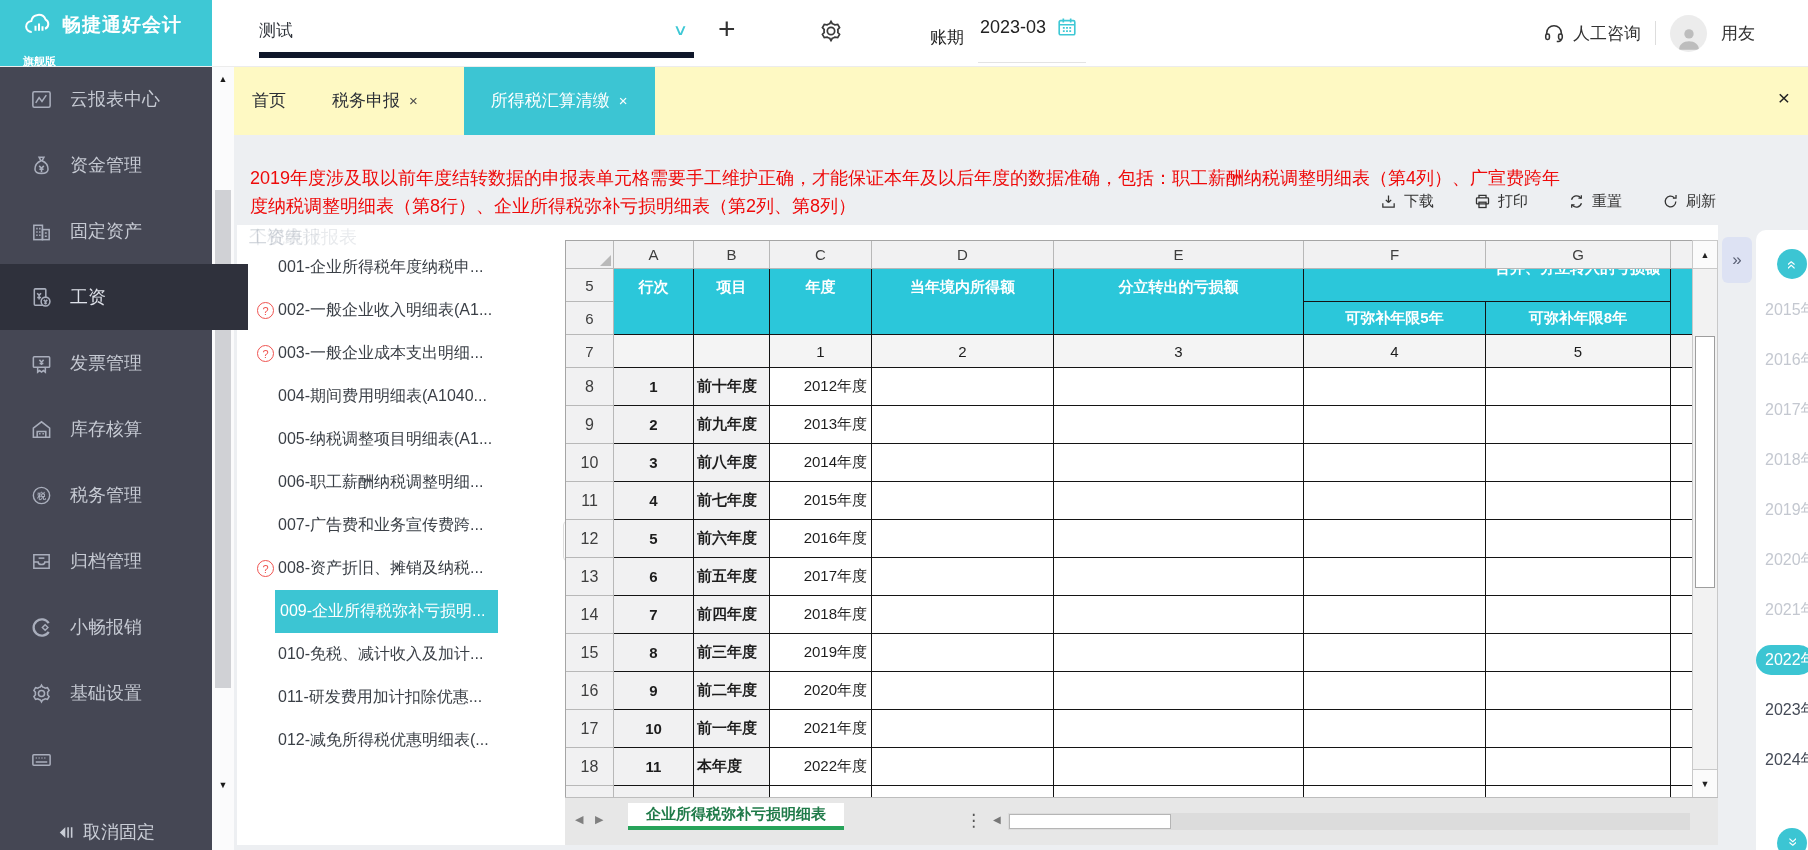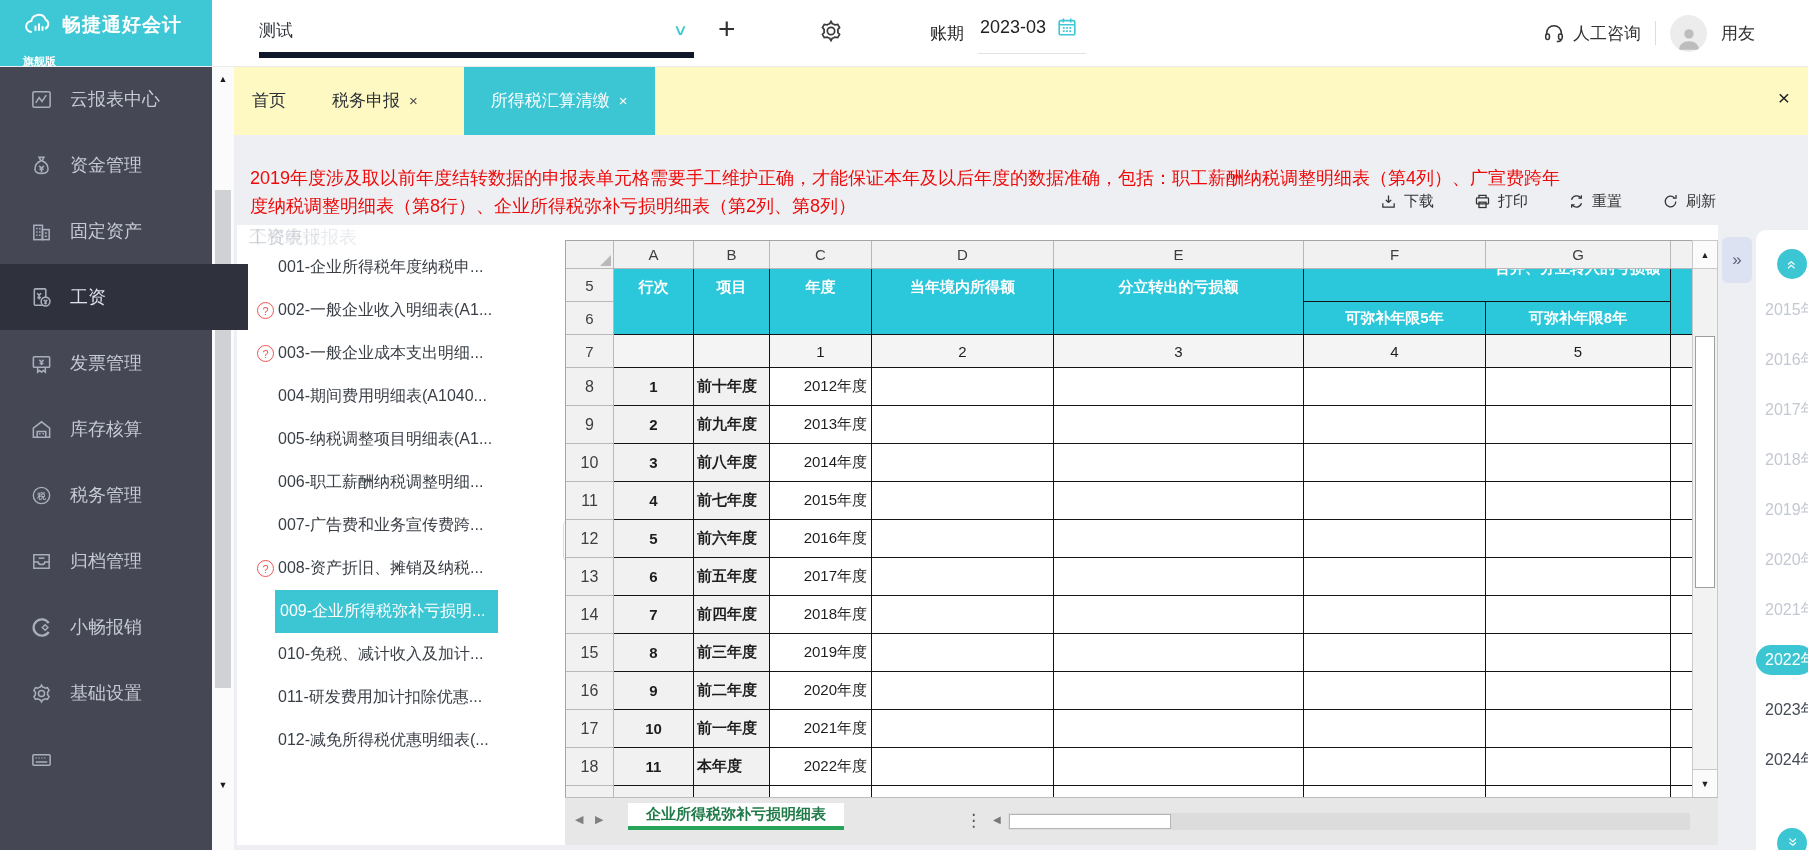--- a/index.html
+++ b/index.html
@@ -14,21 +14,21 @@
   .logo-row{position:absolute;left:22px;top:10px;display:flex;align-items:center;gap:8px;}
   .logo-title{font-size:19px;font-weight:bold;letter-spacing:1px;}
   .edition{position:absolute;left:23px;top:54px;font-size:11px;font-weight:bold;}
   .company-ctl{position:absolute;left:242px;top:8px;width:435px;height:44px;border-bottom:6px solid #0f172a;display:flex;align-items:center;justify-content:space-between;cursor:pointer;margin-left:17px;}
   .company-name{font-size:17px;color:#2f333a;}
   .chev{color:#3ec8d5;font-size:15px;transform:scaleX(1.4);margin-right:8px;}
   .tb-plus{position:absolute;left:718px;top:12px;font-size:30px;font-weight:300;color:#333;cursor:pointer;}
   .tb-gear{position:absolute;left:818px;top:18px;color:#3a3a3a;cursor:pointer;}
   .period-group{position:absolute;left:930px;top:12px;display:flex;align-items:center;gap:14px;}
   .period-label{font-size:17px;color:#222;}
-  .period-value-wrap{display:flex;align-items:center;gap:10px;border-bottom:1px solid #e3e3e3;padding:4px 8px 15px 2px;cursor:pointer;}
+  .period-value-wrap{display:flex;align-items:center;gap:10px;border-bottom:1px solid #e3e3e3;padding:4px 8px 24px 2px;cursor:pointer;}
   .period-value{font-size:18px;color:#222;}
   .tb-right{position:absolute;left:1543px;top:0;height:66px;display:flex;align-items:center;gap:14px;}
   .support{display:flex;align-items:center;gap:8px;font-size:17px;color:#333;cursor:pointer;}
   .tb-divider{width:1px;height:24px;background:#ddd;}
   .avatar{width:37px;height:37px;border-radius:50%;background:#ececec;display:flex;align-items:flex-end;justify-content:center;overflow:hidden;cursor:pointer;}
   .username{font-size:17px;color:#333;cursor:pointer;}
 
   
   .sidebar{position:absolute;left:0;top:66px;width:212px;height:784px;background:#454754;z-index:20;}
   .side-items{position:absolute;left:0;top:0;width:248px;height:748px;overflow:hidden;}
@@ -262,20 +262,27 @@
       <span>基础设置</span>
     </div>
     <div class="side-item">
       <svg class="sicon" width="23" height="23" viewBox="0 0 24 24" fill="none" stroke="currentColor" stroke-width="1.6">
           <rect x="3" y="7" width="18" height="11" rx="1"></rect>
           <path d="M6 10.5h1M9 10.5h1M12 10.5h1M15 10.5h1M18 10.5h0M6 14.5h12"></path>
         </svg>
       <span></span>
     </div>
   </div>
+  <div class="unpin">
+    <svg width="19" height="19" viewBox="0 0 24 24" fill="none" stroke="#c9cdd6" stroke-width="2">
+        <path d="M10.5 5.5L3.5 12l7 6.5z" fill="#c9cdd6" stroke="none"></path>
+        <path d="M14 5.5v13M18.5 5.5v13"></path>
+      </svg>
+    <span>取消固定</span>
+  </div>
 </aside>
 
 <div class="pscroll">
   <div class="ps-up">▲</div>
   <div class="ps-thumb"></div>
   <div class="ps-down">▼</div>
 </div>
 
 <nav class="tabbar">
   <div class="tab">

